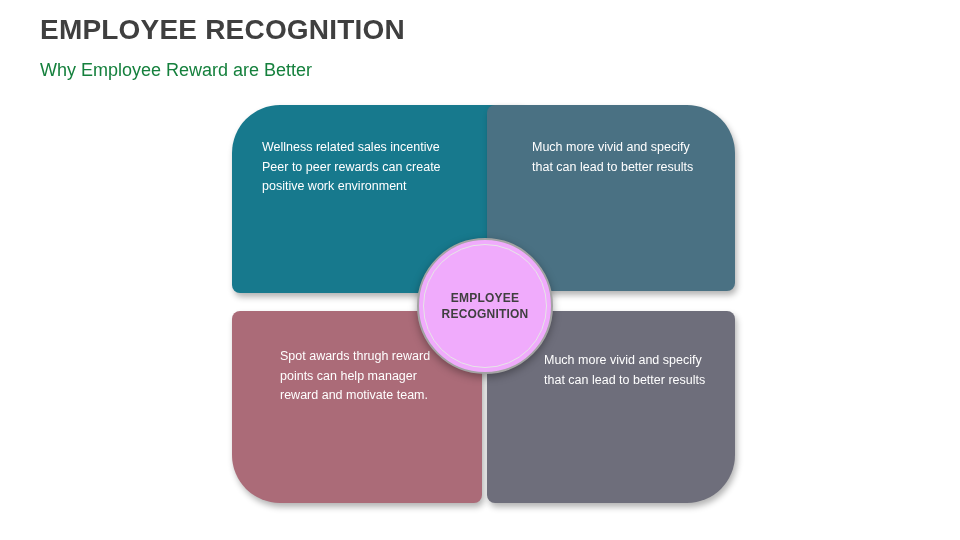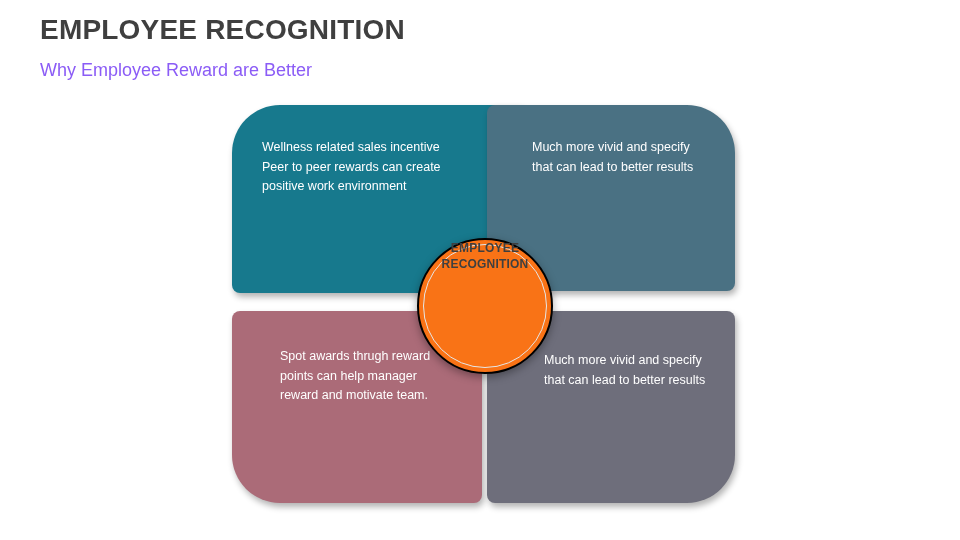--- a/index.html
+++ b/index.html
@@ -24,21 +24,21 @@
     font-weight: bold;
     letter-spacing: 0.2px;
     color: #3f3f3f;
   }
   .subtitle {
     position: absolute;
     left: 40px;
     top: 60px;
     font-size: 18px;
     font-weight: 400;
-    color: #8b5cf6;
+    color: #15803d;
   }
   .quad {
     position: absolute;
     box-shadow: 2px 4px 6px rgba(0,0,0,0.30);
   }
   .q-tl {
     left: 232px; top: 105px; width: 293px; height: 188px;
     border-radius: 48px 8px 48px 8px;
   }
   .q-tr {
@@ -65,24 +65,25 @@
   .q-tr .quad-text { left: 45px; top: 33px; width: 165px; }
   .q-bl .quad-text { left: 28px; top: 36px; width: 165px; margin-left: 20px; }
   .q-br .quad-text { left: 57px; top: 40px; width: 165px; }
   .center-circle {
     position: absolute;
     left: 417px;
     top: 238px;
     width: 132px;
     height: 132px;
     border-radius: 50%;
-    background: #f97316;
-    border: 2px solid #000000;
+    background: #f0abfc;
+    border: 2px solid #a3a3a3;
     box-shadow: 0 3px 8px rgba(0,0,0,0.35);
     display: flex;
+    align-items: center;
     justify-content: center;
     z-index: 5;
   }
   .circle-ring {
     position: absolute;
     left: 4px; top: 4px; right: 4px; bottom: 4px;
     border-radius: 50%;
     border: 1px solid #e6e6e6;
   }
   .center-label {

